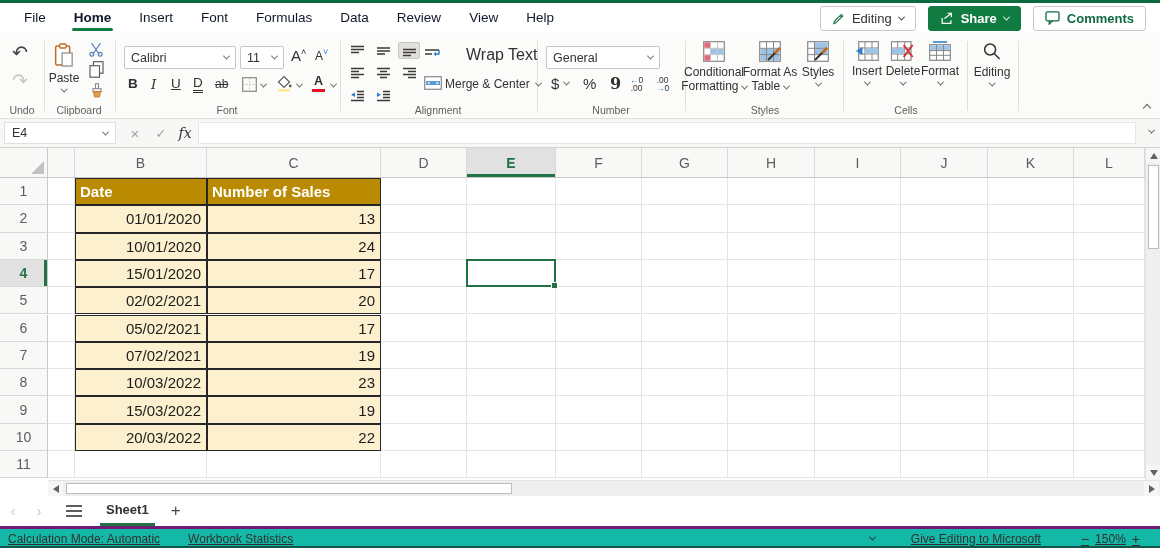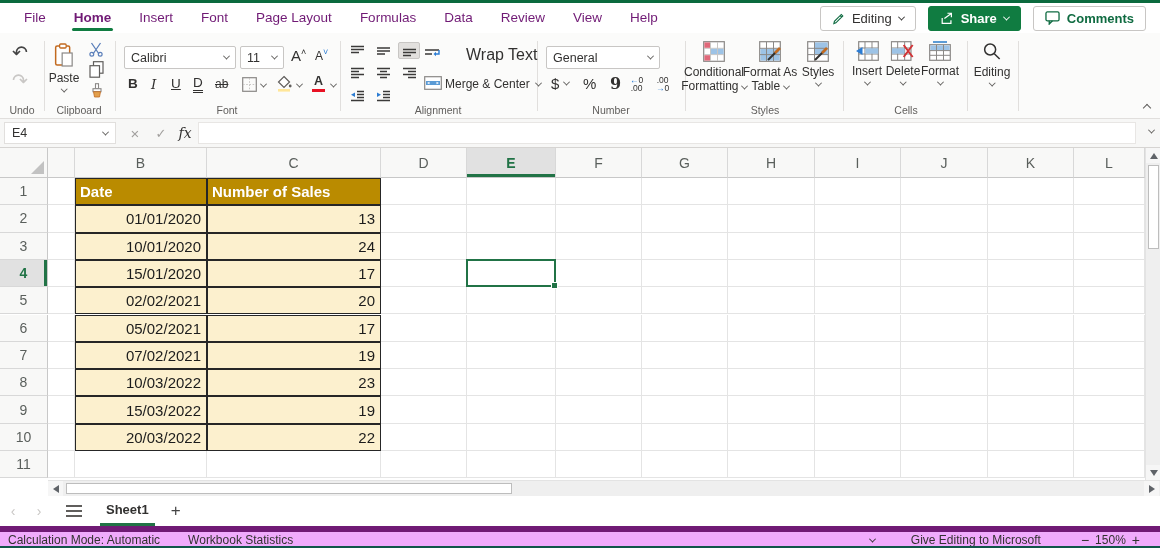--- a/index.html
+++ b/index.html
@@ -7,21 +7,21 @@
   #app {
     position:relative; width:1160px; height:548px; overflow:hidden;
     font-family:"Liberation Sans", sans-serif; background:#fff; color:#323130;
     -webkit-font-smoothing:antialiased;
   }
   .abs { position:absolute; }
 
   
   .topstrip { position:absolute; top:0; left:0; width:1160px; height:3px; background:#0B6A3E; }
   .menubar { position:absolute; top:3px; left:0; width:1160px; height:30px; background:#fff; display:flex; align-items:center; padding-left:10px; }
-  .menu-item { position:relative; padding:0 14px; font-size:13.5px; height:30px; line-height:29px; color:#701a75; cursor:default; white-space:nowrap; }
+  .menu-item { position:relative; padding:0 14px; font-size:13.5px; height:30px; line-height:29px; color:#0f172a; cursor:default; white-space:nowrap; }
   .menu-item.active { font-weight:bold; }
   .menu-item.active::after { content:""; position:absolute; left:12px; right:12px; bottom:2px; height:3px; border-radius:2px; background:#107C41; }
   .menubar-right { margin-left:auto; display:flex; align-items:center; gap:12px; padding-right:14px; }
   .topbtn { height:25px; display:flex; align-items:center; gap:7px; padding:0 11px; border-radius:3px; font-size:13px; border:1px solid #C8C6C4; background:#fff; color:#323130; white-space:nowrap; }
   .topbtn.share { background:#107C41; border-color:#107C41; color:#fff; font-weight:bold; }
   .topbtn.comments { color:#0F6B41; font-weight:bold; }
 
   .chev { display:inline-block; width:6px; height:6px; border-right:1.4px solid currentColor; border-bottom:1.4px solid currentColor; transform:rotate(45deg) translate(-1px,-1px); }
   .chev.up { transform:rotate(-135deg); }
   .chev.sm { width:5px; height:5px; }
@@ -80,42 +80,41 @@
 
   
   .sheettabs { position:absolute; top:496px; left:0; width:1160px; height:30px; background:#fff; display:flex; align-items:center; }
   .tab-nav { width:26px; text-align:center; color:#C8C6C4; font-size:14px; }
   .hamb { width:16px; height:12px; margin:0 12px 0 14px; border-top:2px solid #605E5C; border-bottom:2px solid #605E5C; position:relative; }
   .hamb::after { content:""; position:absolute; left:0; right:0; top:3px; height:2px; background:#605E5C; }
   .sheet-tab { height:30px; display:flex; align-items:center; padding:0 6px; margin-left:6px; font-size:13px; font-weight:bold; color:#323130; border-bottom:3px solid #217346; }
   .add-sheet { margin-left:16px; font-size:17px; color:#444; }
 
   
-  .statusbar { position:absolute; top:526px; left:0; width:1160px; height:22px; background:#f0abfc; border-top:6px solid #701a75; display:flex; align-items:center; font-size:12px; color:#323130; }
+  .statusbar { position:absolute; top:526px; left:0; width:1160px; height:22px; background:#14b8a6; border-top:3px solid #701a75; display:flex; align-items:center; font-size:12px; color:#323130;text-decoration:underline; }
   .statusbar::after { content:""; position:absolute; left:0; right:0; bottom:0; height:2px; background:#11564A; }
   .sb-left { display:flex; gap:28px; padding-left:8px; }
   .sb-right { margin-left:auto; display:flex; align-items:center; padding-right:14px; }
   .zoombtn { font-size:14px; color:#323130; padding:0 6px; }
 
   
   svg { display:block; }
 </style>
 </head>
 <body>
 
 <div id="app">
 
   <div class="topstrip"></div>
 
   <div class="menubar">
     <div class="menu-item">File</div>
     <div class="menu-item active">Home</div>
     <div class="menu-item">Insert</div>
     <div class="menu-item">Font</div>
-    <div class="menu-item">Page Layout</div>
     <div class="menu-item">Formulas</div>
     <div class="menu-item">Data</div>
     <div class="menu-item">Review</div>
     <div class="menu-item">View</div>
     <div class="menu-item">Help</div>
     <div class="menubar-right">
       <div class="topbtn">
         <span>
             <svg width="13" height="13" viewBox="0 0 14 14">
               <path d="M2 12.5 L2.6 10 L10 2.6 L11.6 4.2 L4.2 11.6 Z M8.8 3.8 l1.6 1.6" fill="none" stroke="#0E6B41" stroke-width="1.2"></path>

